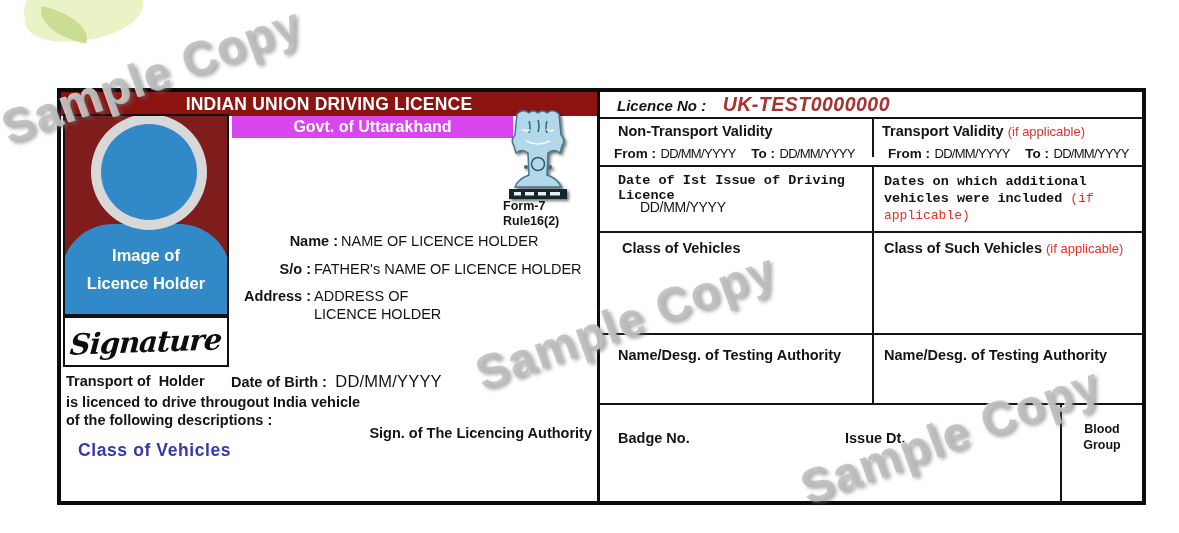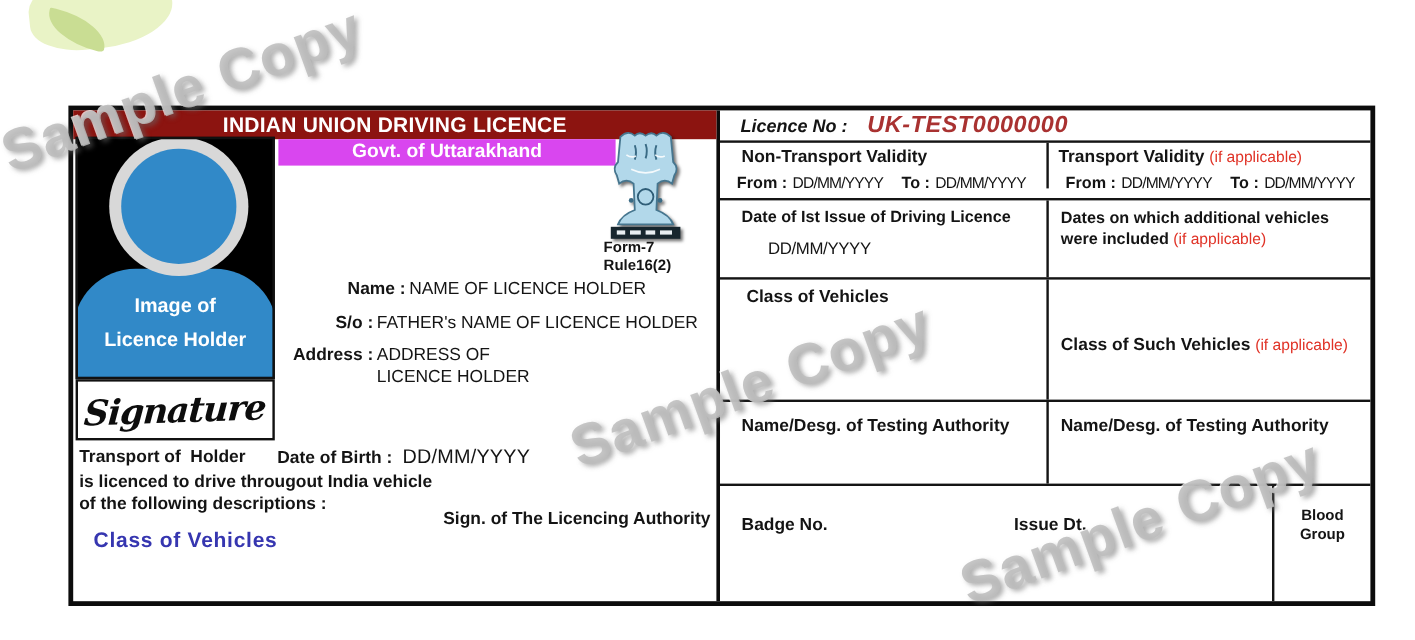--- a/index.html
+++ b/index.html
@@ -17,21 +17,21 @@
   .card{position:absolute;left:57px;top:88px;width:1081px;height:409px;
     border:4px solid #0c0c0c;background:#ffffff;}
   .vdivider{position:absolute;left:536px;top:0;width:3px;height:409px;background:#0c0c0c;}
 
   
   .bar1{position:absolute;left:0;top:0;width:536px;height:24px;background:#8c1410;
     color:#fff;font-weight:bold;font-size:17.5px;text-align:center;line-height:24px;letter-spacing:.2px;}
   .bar2{position:absolute;left:171px;top:24px;width:281px;height:22px;background:#d946ef;
     color:#fff;font-weight:bold;font-size:16px;text-align:center;line-height:21px;}
   .photo-box{position:absolute;left:2px;top:22px;width:162px;height:198px;border:2px solid #111;
-    background:#000000;overflow:hidden;}
+    background:#7f1d1d;overflow:hidden;}
   .photo-body{position:absolute;left:-4px;right:-4px;top:108px;bottom:-2px;
     background:#3189c8;border-radius:52px 52px 0 0;}
   .photo-ring{position:absolute;left:26px;top:-2px;width:116px;height:116px;border-radius:50%;background:#d8d8d8;}
   .photo-head{position:absolute;left:36px;top:8px;width:96px;height:96px;border-radius:50%;background:#3189c8;}
   .photo-cap1{position:absolute;left:0;right:0;top:130px;text-align:center;color:#fff;
     font-weight:bold;font-size:16.5px;z-index:5;}
   .photo-cap2{position:absolute;left:0;right:0;top:158px;text-align:center;color:#fff;
     font-weight:bold;font-size:16.5px;z-index:5;}
   .sig-box{position:absolute;left:2px;top:224px;width:162px;height:47px;border:2px solid #111;
     background:#fff;display:flex;align-items:center;justify-content:center;}
@@ -71,21 +71,21 @@
   .cell-l{width:272px;position:relative;box-sizing:border-box;}
   .cell-r{flex:1;position:relative;box-sizing:border-box;border-left:2px solid #141414;}
   .lic-line{position:absolute;left:17px;top:1px;white-space:nowrap;font-style:italic;}
   .lic-label{font-weight:bold;font-size:15px;}
   .lic-value{font-weight:bold;font-size:19.5px;color:#a93231;letter-spacing:.5px;margin-left:12px;}
   .v-title{position:absolute;top:4px;font-weight:bold;font-size:14.5px;white-space:nowrap;}
   .fromto{position:absolute;top:25px;white-space:nowrap;}
   .ft-lab{font-weight:bold;font-size:13.5px;padding-left:11px;}
   .ft-val{font-size:13px;letter-spacing:-.7px;}
   .if-app{font-weight:normal;font-size:13px;color:#e03226;}
-  .cell-title{position:absolute;font-weight:bold;font-size:13.5px;}
+  .cell-title{position:absolute;font-weight:bold;font-size:13.5px;font-family:Liberation Mono, monospace;}
   .issue-val{position:absolute;left:40px;top:32px;font-size:14px;letter-spacing:-.3px;}
   .class-title{position:absolute;top:7px;font-weight:bold;font-size:14.5px;white-space:nowrap;}
   .test-title{position:absolute;top:12px;font-weight:bold;font-size:14.5px;white-space:nowrap;}
   .r6-wrap{display:flex;height:100%;}
   .badge-cell{width:460px;position:relative;}
   .blood-cell{flex:1;position:relative;border-left:2px solid #141414;box-sizing:border-box;}
   .badge-lab{position:absolute;left:18px;top:25px;font-weight:bold;font-size:14.5px;}
   .issue-lab{position:absolute;left:245px;top:25px;font-weight:bold;font-size:14.5px;}
   .blood-lab{position:absolute;left:0;right:0;top:16px;text-align:center;font-weight:bold;
     font-size:12.5px;line-height:16px;white-space:pre-line;}
@@ -212,21 +212,21 @@
         </div>
       </div>
     </div>
 
     <div class="rrow r4">
       <div class="cells">
         <div class="cell-l">
           <div class="class-title" style="left:22px;">Class of Vehicles</div>
         </div>
         <div class="cell-r">
-          <div class="class-title" style="left:10px;margin-top:40px;">
+          <div class="class-title" style="left:10px;">
             <span>Class of Such Vehicles</span>
             <span class="if-app">(if applicable)</span>
           </div>
         </div>
       </div>
     </div>
 
     <div class="rrow r5">
       <div class="cells">
         <div class="cell-l">

